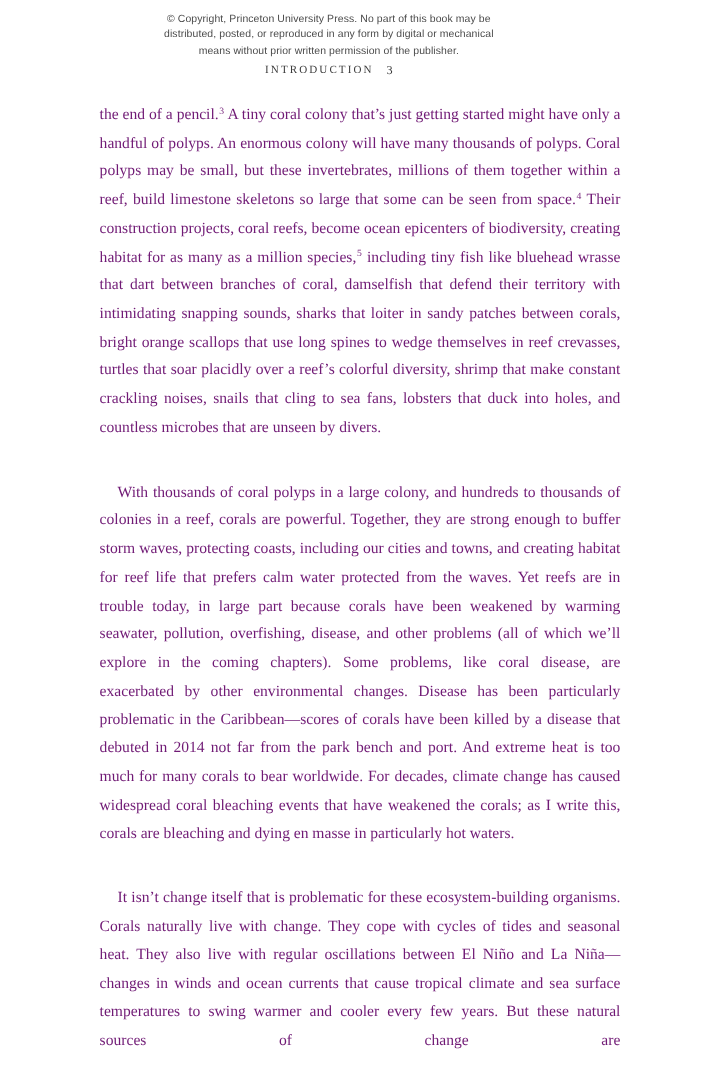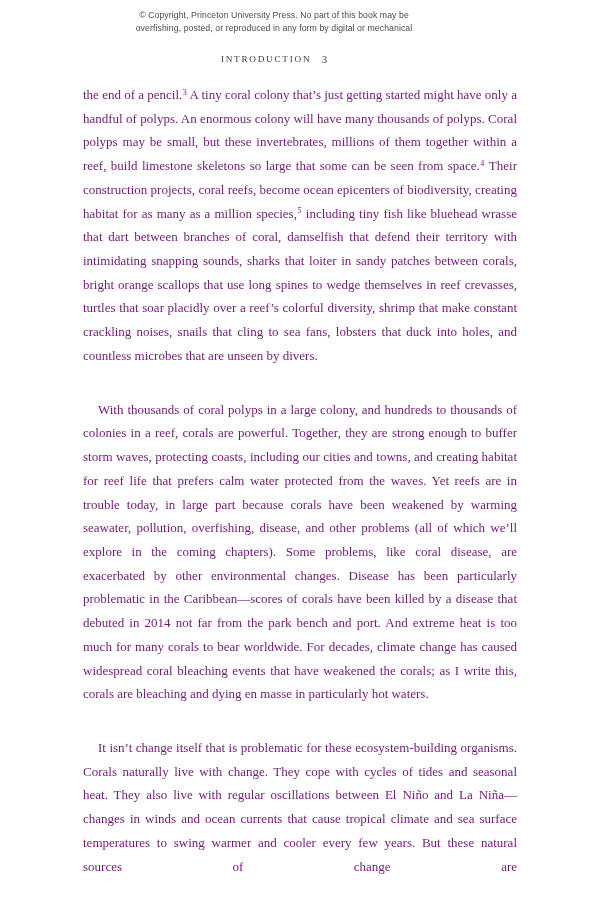--- a/index.html
+++ b/index.html
@@ -117,21 +117,22 @@
     letter-spacing: 0.01em;
   }
 </style>
 </head>
 <body>
 
 <div class="page">
 
   <div class="copyright-block">
     <span class="cline">© Copyright, Princeton University Press. No part of this book may be</span>
-    <span class="cline">overfishing, posted, or reproduced in any form by digital or mechanical</span>
+    <span class="cline">distributed, posted, or reproduced in any form by digital or mechanical</span>
+    <span class="cline">means without prior written permission of the publisher.</span>
   </div>
 
   <div class="running-head">
     <span class="rh-label">INTRODUCTION</span><span class="rh-folio">3</span>
   </div>
 
   <div class="text-column">
     <p class="body-par" id="par-1">the end of a pencil.<sup class="fn">3</sup> A tiny coral colony that’s just getting started might have only a handful of polyps. An enormous colony will have many thousands of polyps. Coral polyps may be small, but these invertebrates, millions of them together within a reef, build limestone skeletons so large that some can be seen from space.<sup class="fn">4</sup> Their construction projects, coral reefs, become ocean epicenters of biodiversity, creating habitat for as many as a million species,<sup class="fn">5</sup> including tiny fish like bluehead wrasse that dart between branches of coral, damselfish that defend their territory with intimidating snapping sounds, sharks that loiter in sandy patches between corals, bright orange scallops that use long spines to wedge themselves in reef crevasses, turtles that soar placidly over a reef’s colorful diversity, shrimp that make constant crackling noises, snails that cling to sea fans, lobsters that duck into holes, and countless microbes that are unseen by divers.</p>
     <p class="body-par indented" id="par-2">With thousands of coral polyps in a large colony, and hundreds to thousands of colonies in a reef, corals are powerful. Together, they are strong enough to buffer storm waves, protecting coasts, including our cities and towns, and creating habitat for reef life that prefers calm water protected from the waves. Yet reefs are in trouble today, in large part because corals have been weakened by warming seawater, pollution, overfishing, disease, and other problems (all of which we’ll explore in the coming chapters). Some problems, like coral disease, are exacerbated by other environmental changes. Disease has been particularly problematic in the Caribbean—scores of corals have been killed by a disease that debuted in 2014 not far from the park bench and port. And extreme heat is too much for many corals to bear worldwide. For decades, climate change has caused widespread coral bleaching events that have weakened the corals; as I write this, corals are bleaching and dying en masse in particularly hot waters.</p>
     <p class="body-par indented last-justified" id="par-3">It isn’t change itself that is problematic for these ecosystem-building organisms. Corals naturally live with change. They cope with cycles of tides and seasonal heat. They also live with regular oscillations between El Niño and La Niña—changes in winds and ocean currents that cause tropical climate and sea surface temperatures to swing warmer and cooler every few years. But these natural sources of change are</p>

